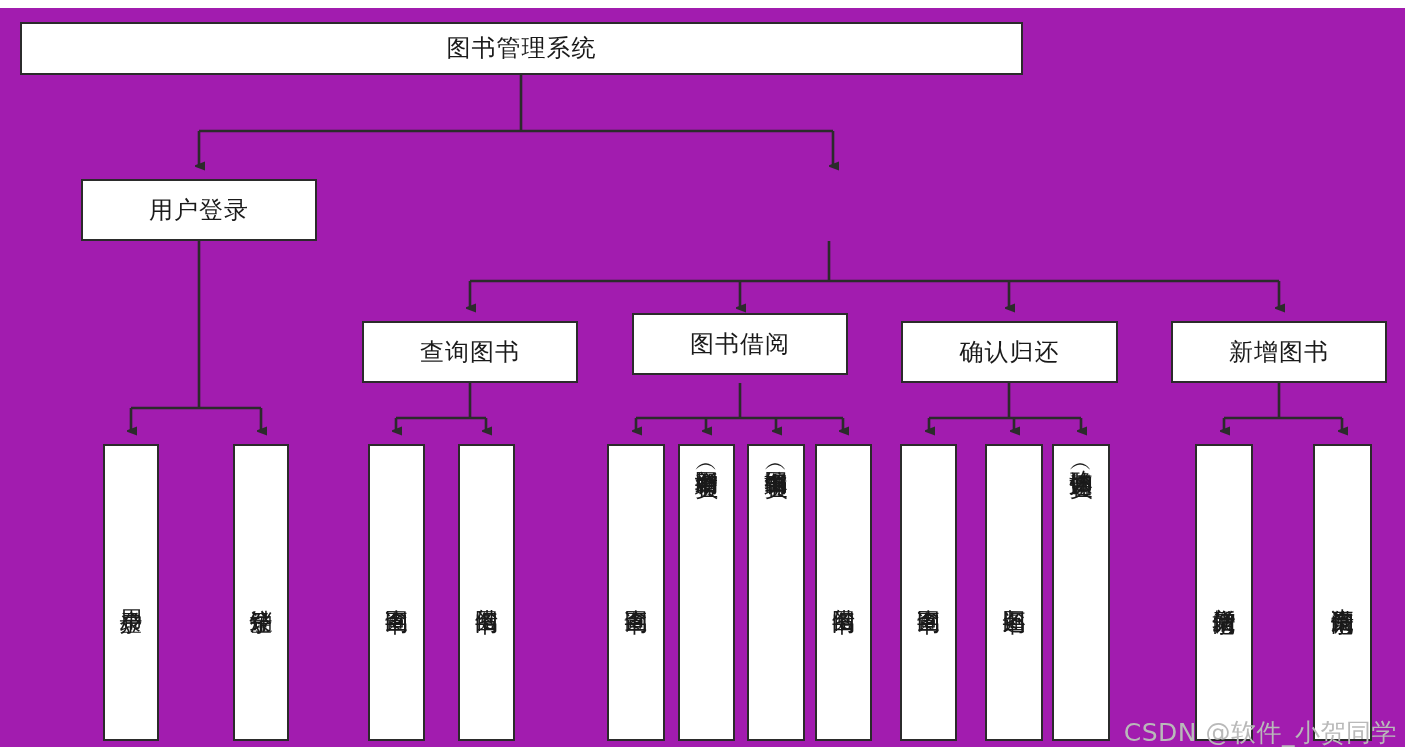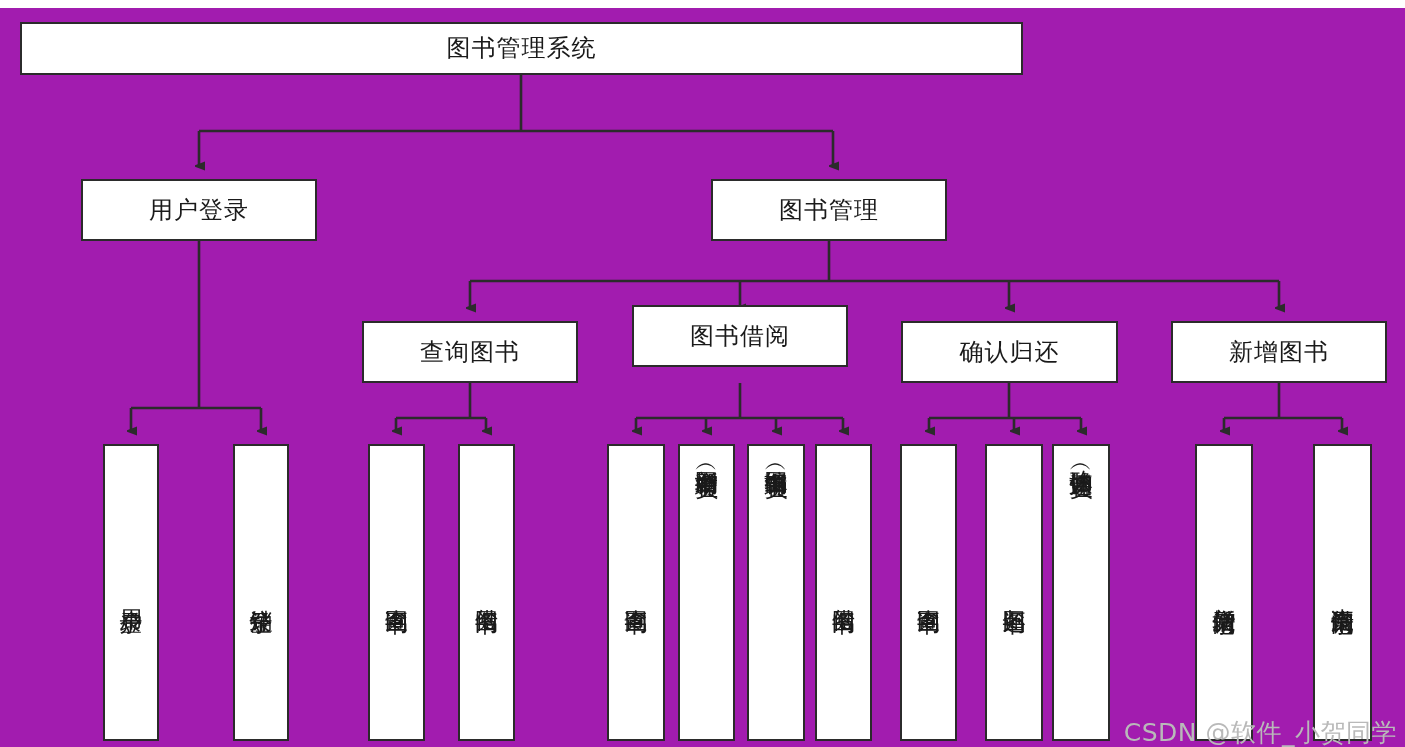--- a/index.html
+++ b/index.html
@@ -140,28 +140,25 @@
     </g>
   </svg>
 
   <div class="node horizontal" style="left:20px; top:14px; width:1003px; height:53px;">
     <span>图书管理系统</span>
   </div>
 
   <div class="node horizontal" style="left:81px; top:171px; width:236px; height:62px;">
     <span>用户登录</span>
   </div>
-  <div class="node horizontal" style="left:711px; top:171px; width:236px; height:62px;">
-    <span>图书管理</span>
-  </div>
 
   <div class="node horizontal" style="left:362px; top:313px; width:216px; height:62px;">
     <span>查询图书</span>
   </div>
-  <div class="node horizontal" style="left:632px; top:297px; width:216px; height:62px;">
+  <div class="node horizontal" style="left:632px; top:305px; width:216px; height:62px;">
     <span>图书借阅</span>
   </div>
   <div class="node horizontal" style="left:901px; top:313px; width:217px; height:62px;">
     <span>确认归还</span>
   </div>
   <div class="node horizontal" style="left:1171px; top:313px; width:216px; height:62px;">
     <span>新增图书</span>
   </div>
 
   <div class="node vertical center" style="left:103px; top:436px; width:56px; height:297px;">

